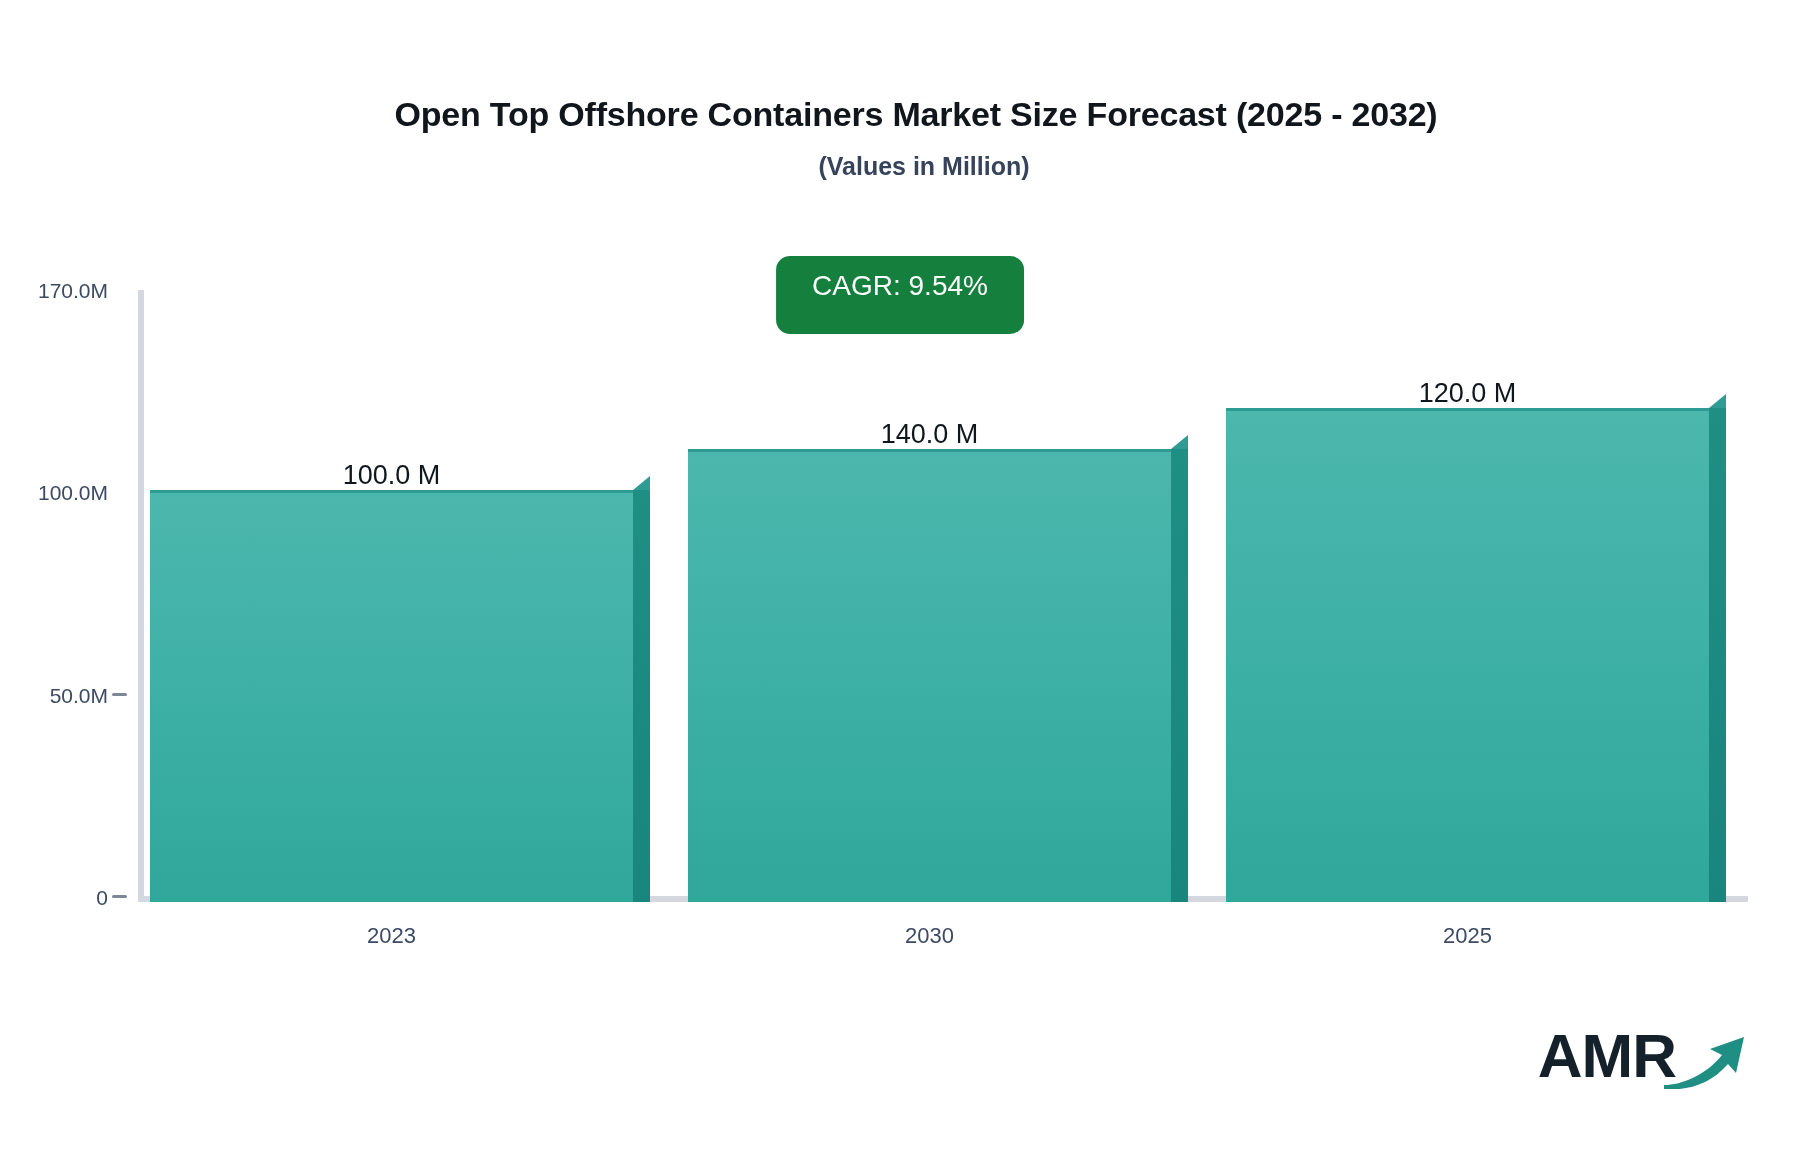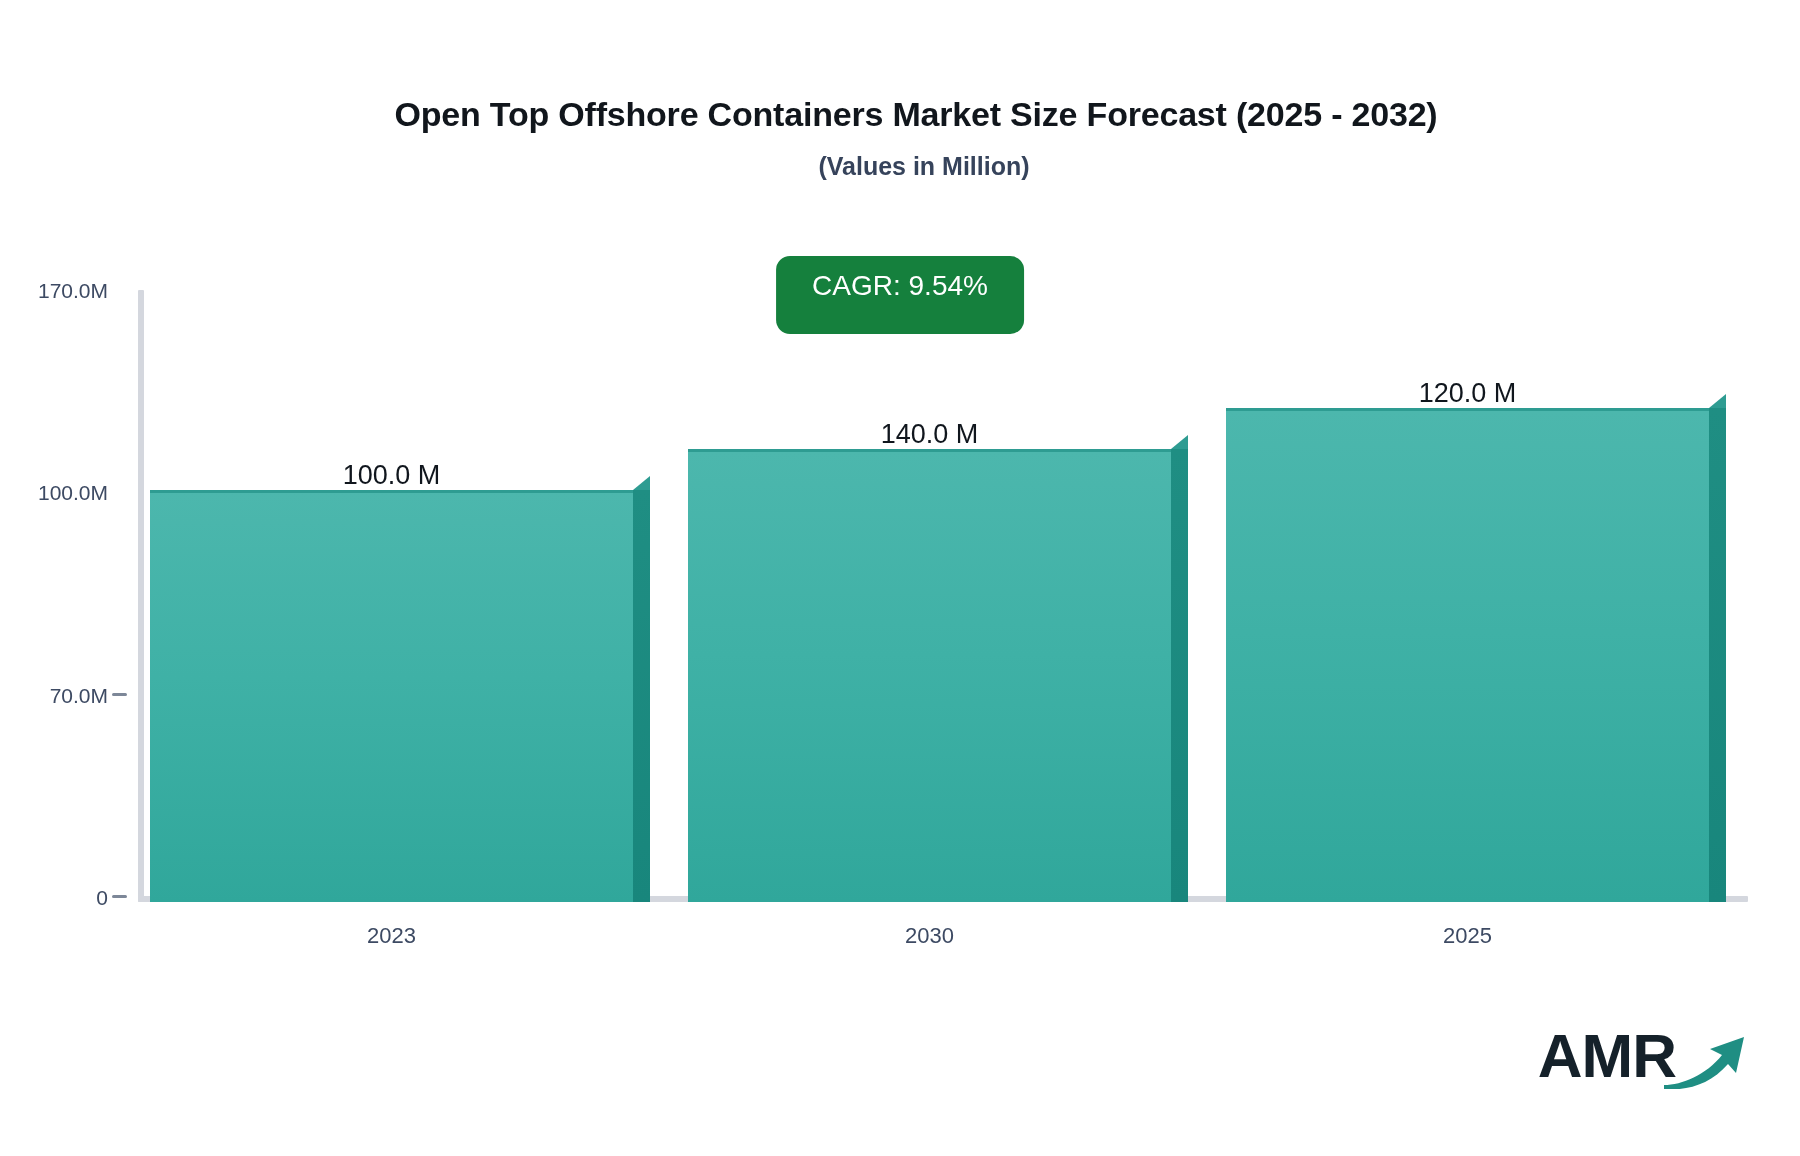--- a/index.html
+++ b/index.html
@@ -202,21 +202,21 @@
 
   <div class="y-tick-wrap" style="top:290px;">
     <div class="y-tick-label" style="top:-10px;">170.0M</div>
   </div>
 
   <div class="y-tick-wrap" style="top:492px;">
     <div class="y-tick-label" style="top:-10px;">100.0M</div>
   </div>
 
   <div class="y-tick-wrap" style="top:695px;">
-    <div class="y-tick-label" style="top:-10px;">70.0M</div>
+    <div class="y-tick-label" style="top:-10px;">50.0M</div>
     <div class="y-tick-dash"></div>
   </div>
 
   <div class="y-tick-wrap" style="top:897px;">
     <div class="y-tick-label" style="top:-10px;">0</div>
     <div class="y-tick-dash"></div>
   </div>
 
   <div class="bars-layer">
 

